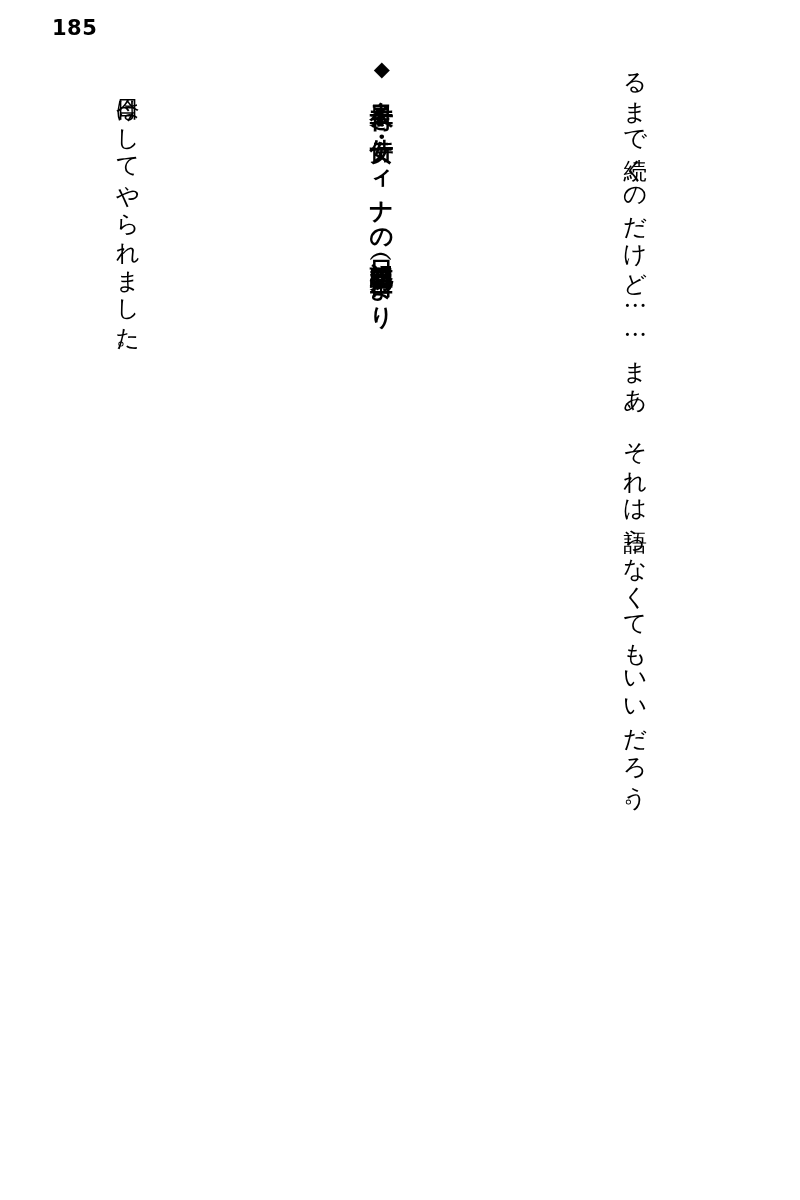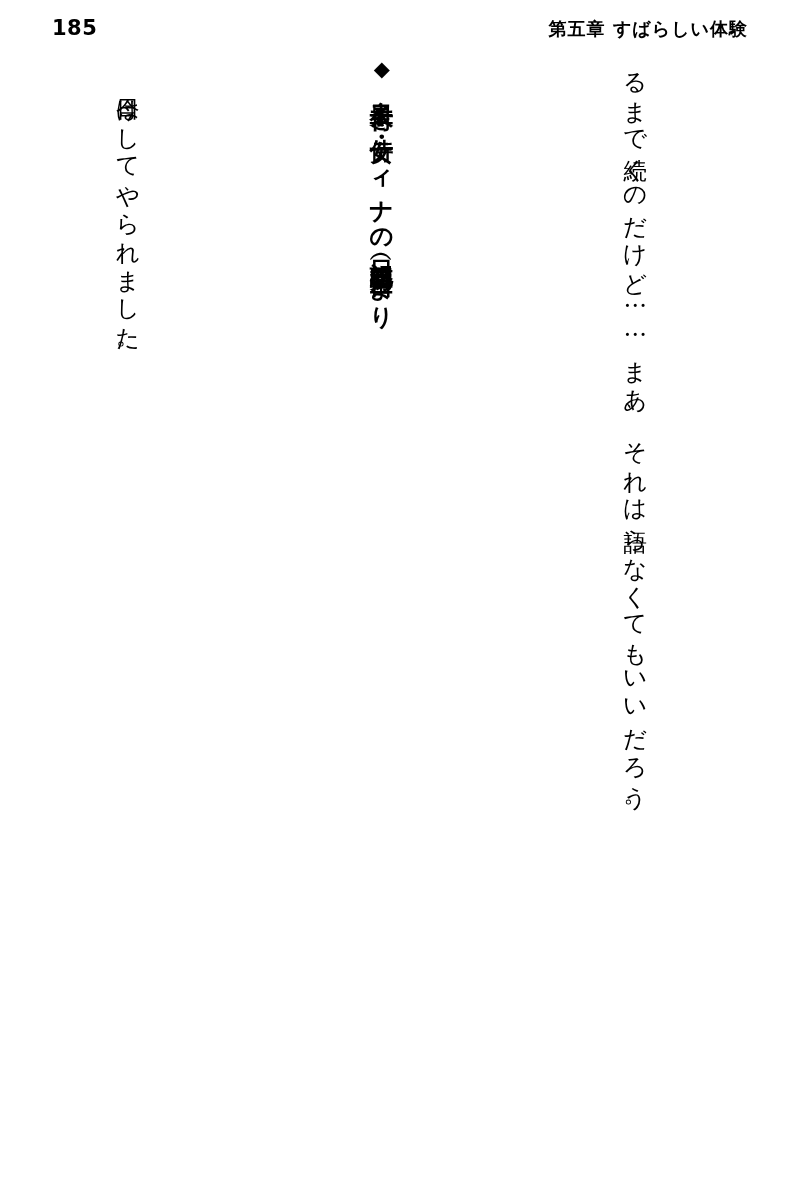--- a/index.html
+++ b/index.html
@@ -24,23 +24,22 @@
 
   
   #header {
     position: absolute;
     top: 16px;
     left: 52px;
     right: 52px;
     height: 30px;
     display: flex;
     align-items: baseline;
-    gap: 0;
+    gap: 13px;
     font-family: "DejaVu Sans", "Liberation Sans", sans-serif;
-    justify-content: space-between;
   }
   #page-number {
     font-size: 21px;
     font-weight: 700;
     letter-spacing: 0.5px;
   }
   #chapter-title {
     font-size: 18px;
     font-weight: 700;
     letter-spacing: 1px;
@@ -93,21 +92,20 @@
     width: 14px;
   }
 </style>
 </head>
 <body>
 
 <div id="page">
 
   <div id="header">
     <span id="page-number">185</span>
-    <span id="chapter-title">第五章 すばらしい体験</span>
   </div>
 
   <div id="body-area">
     <div id="vertical-block">
       <span class="para">るまで続くのだけど……まあ、それは語らなくてもいいだろう。</span>
       <span class="spacer"></span>
       <span class="para heading-line"><span class="diamond">◆</span><span>皇太子付き侍女・ティナの日記（啓明月二三日）より</span></span>
       <span class="spacer"></span>
       <span class="para indent">今日はしてやられました。</span>
       <span class="para indent">まったくもって、油断していました。</span>

